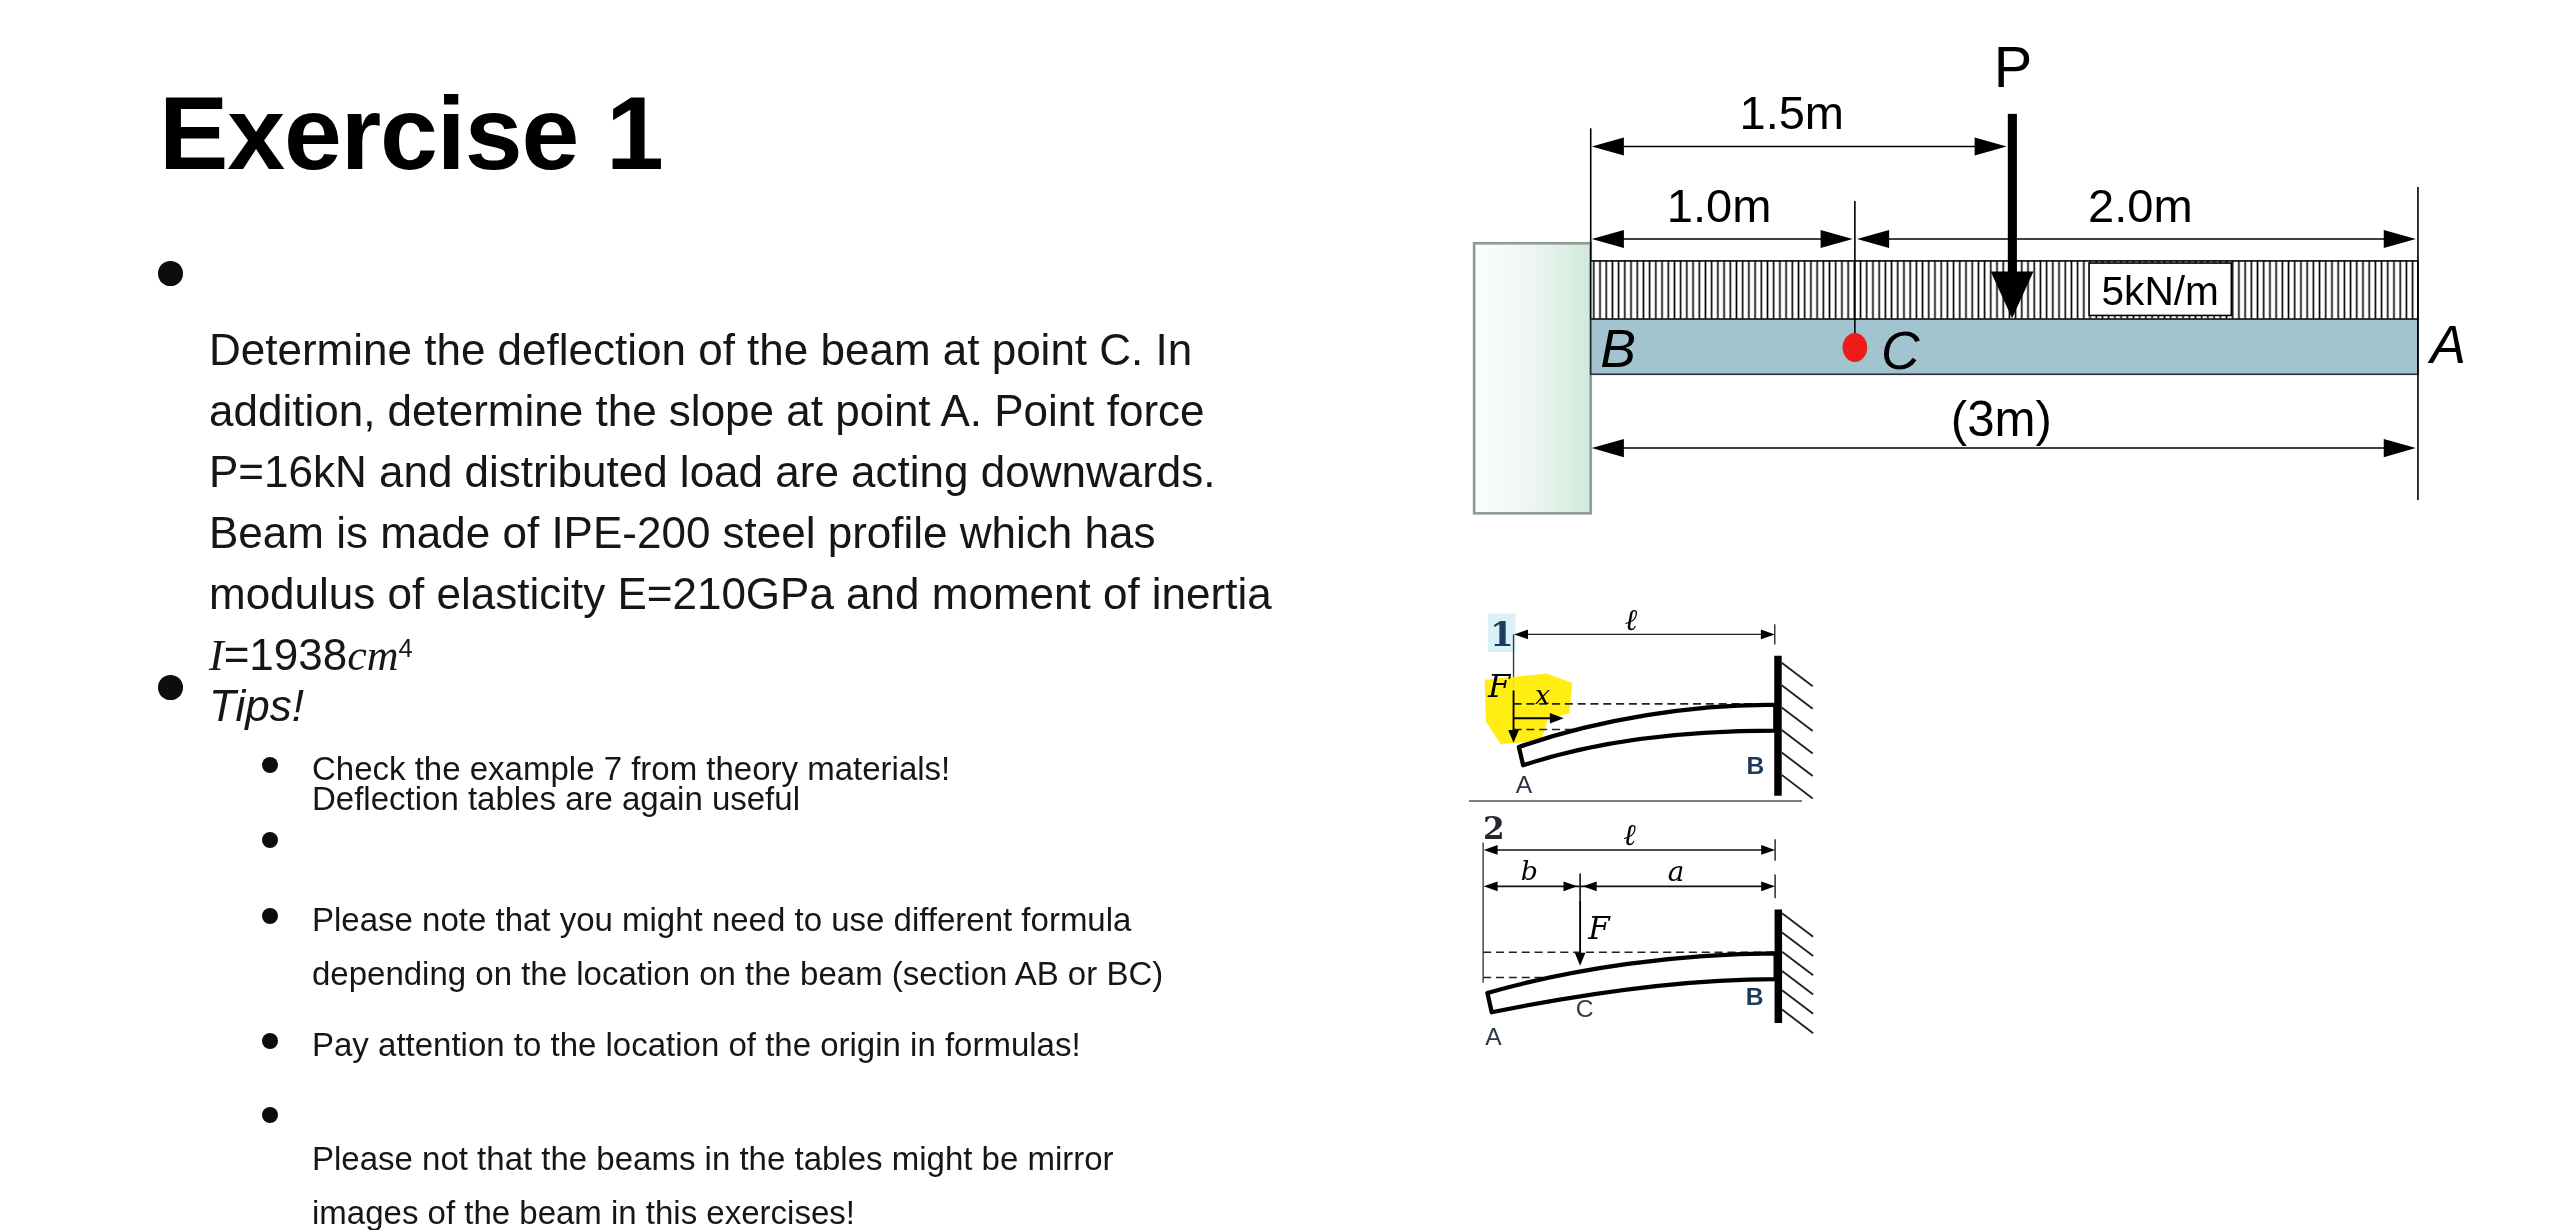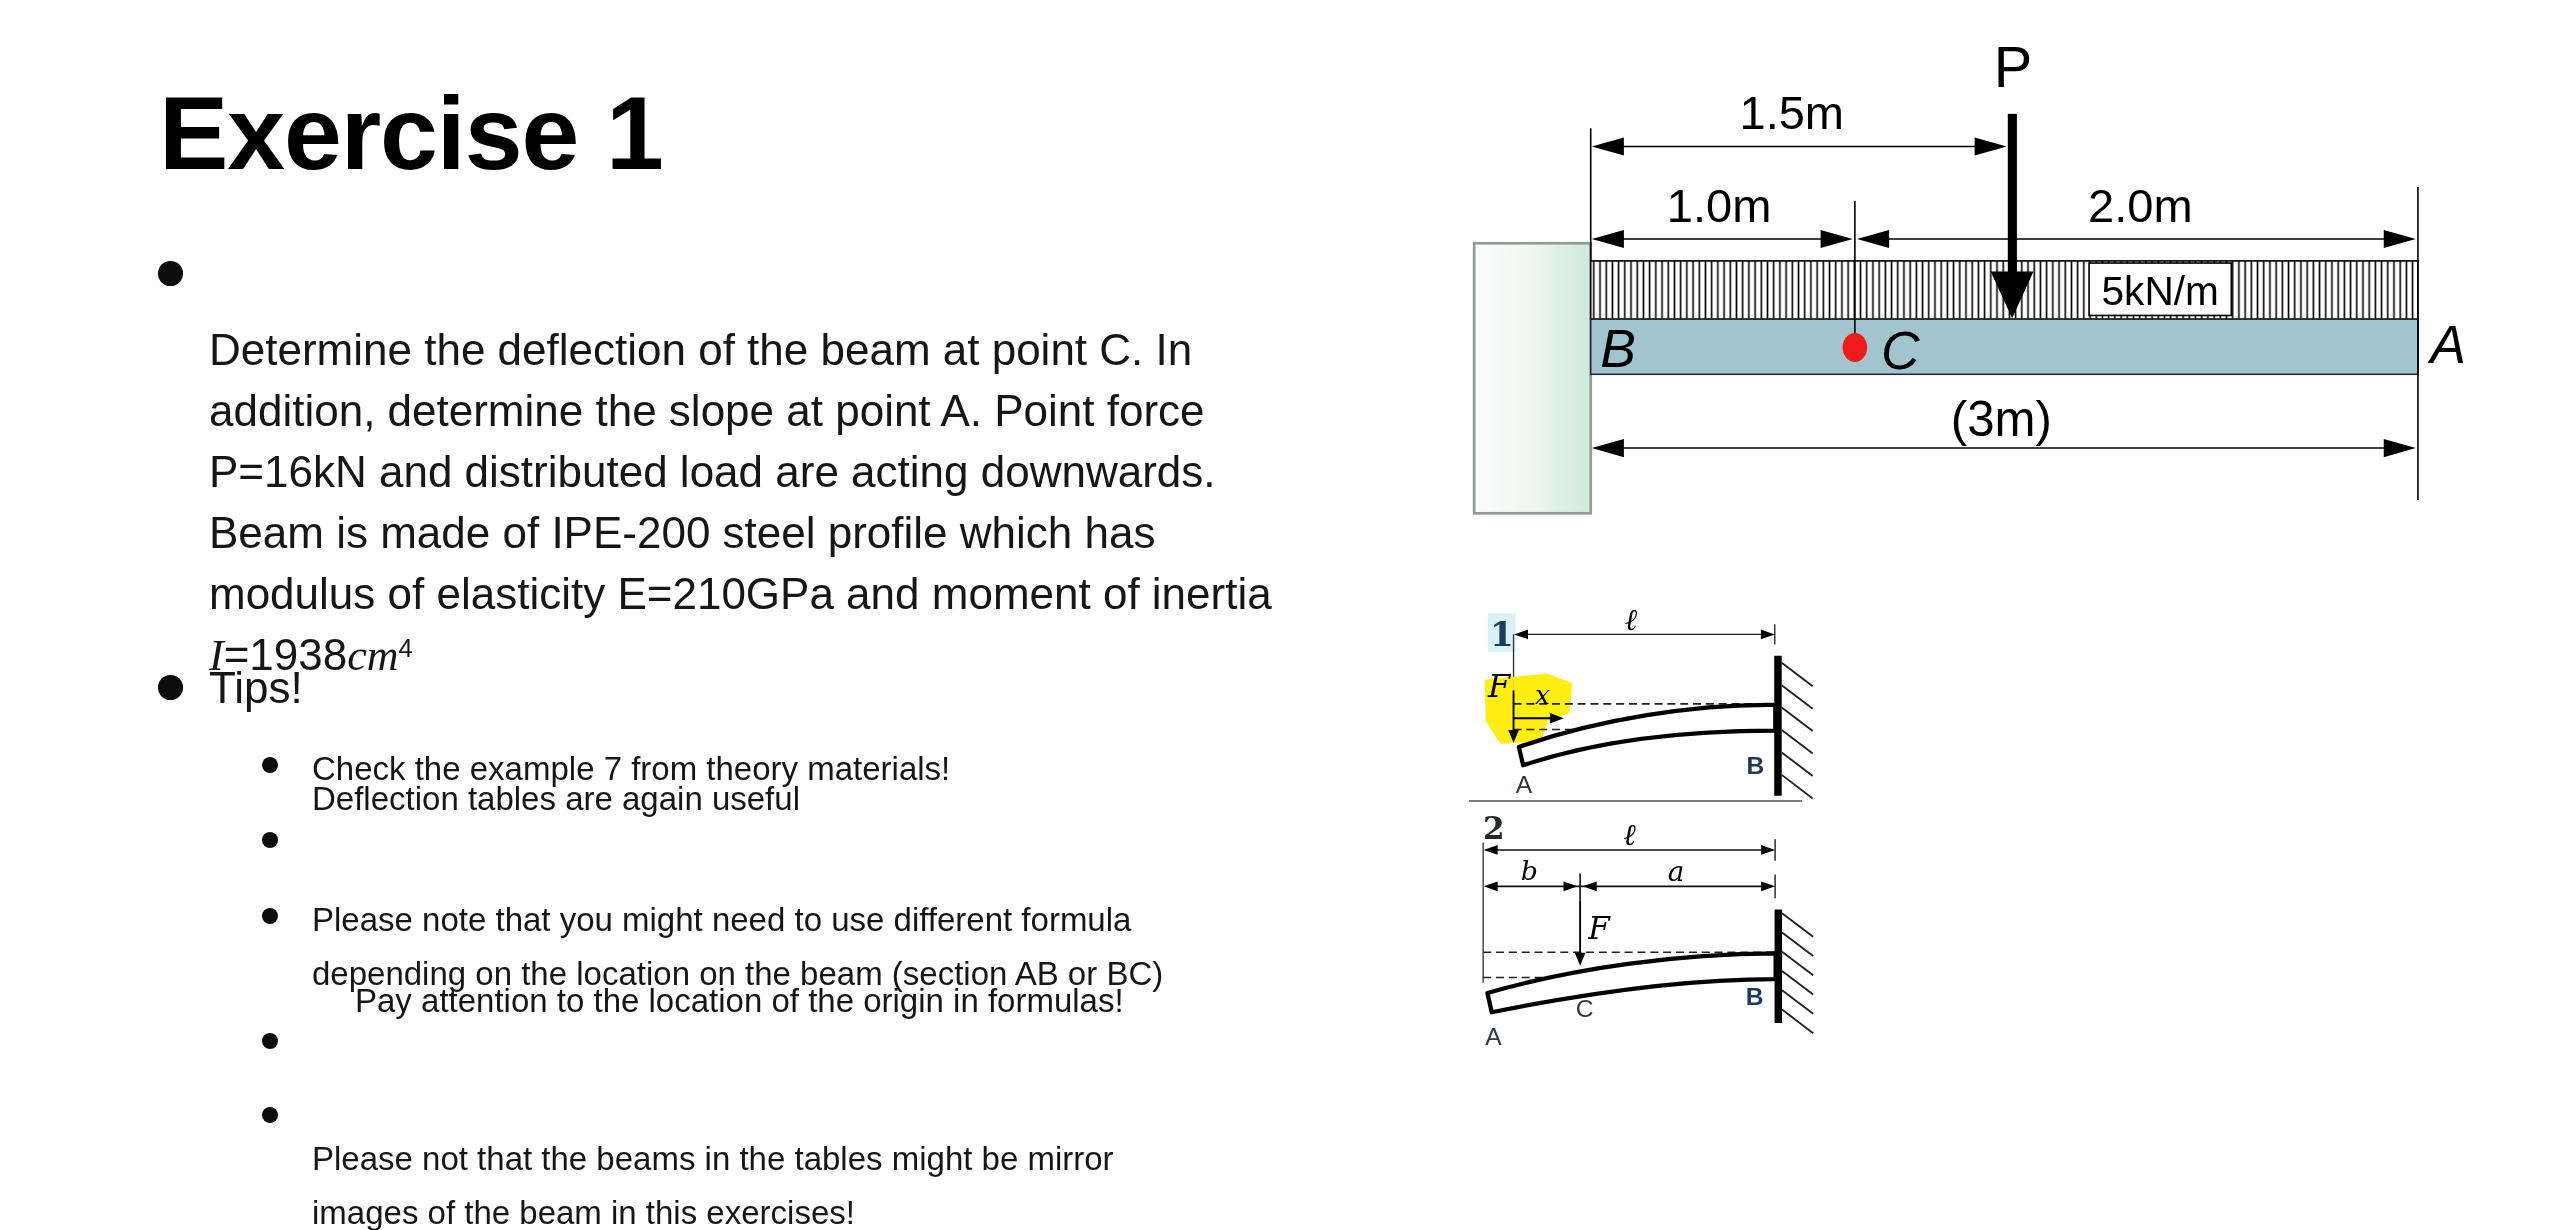--- a/index.html
+++ b/index.html
@@ -39,34 +39,34 @@
 <div class="abs text1" style="left:209px;top:258px;width:1231px;">
   <span>Determine the deflection of the beam at point C. In
 addition, determine the slope at point A. Point force
 P=16kN and distributed load are acting downwards.
 Beam is made of IPE-200 steel profile which has
 modulus of elasticity E=210GPa and moment of inertia</span>
   <span class="mline"><span class="mit">I</span><span>=1938</span><span class="mit">cm</span><span class="msup">4</span></span>
 </div>
 
 <div class="abs dot1" style="left:158px;top:675px;"></div>
-<div class="abs text1" style="left:209px;top:657px;">Tips!</div>
+<div class="abs text1" style="left:209px;top:675px;font-style:italic;">Tips!</div>
 
 <div class="abs dot2" style="left:262px;top:757px;"></div>
 <div class="abs text2" style="left:312px;top:742px;width:1151px;">Check the example 7 from theory materials!</div>
 
 <div class="abs dot2" style="left:262px;top:832px;"></div>
 <div class="abs text2" style="left:312px;top:772px;width:1151px;">Deflection tables are again useful</div>
 
 <div class="abs dot2" style="left:262px;top:908px;"></div>
 <div class="abs text2" style="left:312px;top:893px;width:1151px;">Please note that you might need to use different formula
 depending on the location on the beam (section AB or BC)</div>
 
 <div class="abs dot2" style="left:262px;top:1033px;"></div>
-<div class="abs text2" style="left:312px;top:974px;width:1151px;margin-left:43px;">Pay attention to the location of the origin in formulas!</div>
+<div class="abs text2" style="left:312px;top:1018px;width:1151px;">Pay attention to the location of the origin in formulas!</div>
 
 <div class="abs dot2" style="left:262px;top:1107px;"></div>
 <div class="abs text2" style="left:312px;top:1132px;width:1151px;">Please not that the beams in the tables might be mirror
 images of the beam in this exercises!</div>
 
 <svg class="abs" style="left:1445px;top:16px;" width="1070" height="508" viewBox="0 0 2000 950">
   <defs>
     <linearGradient id="wallGrad" x1="0" y1="0" x2="1" y2="0">
       <stop offset="0" stop-color="#fbfdfc"></stop>
       <stop offset="0.5" stop-color="#eef6f1"></stop>

